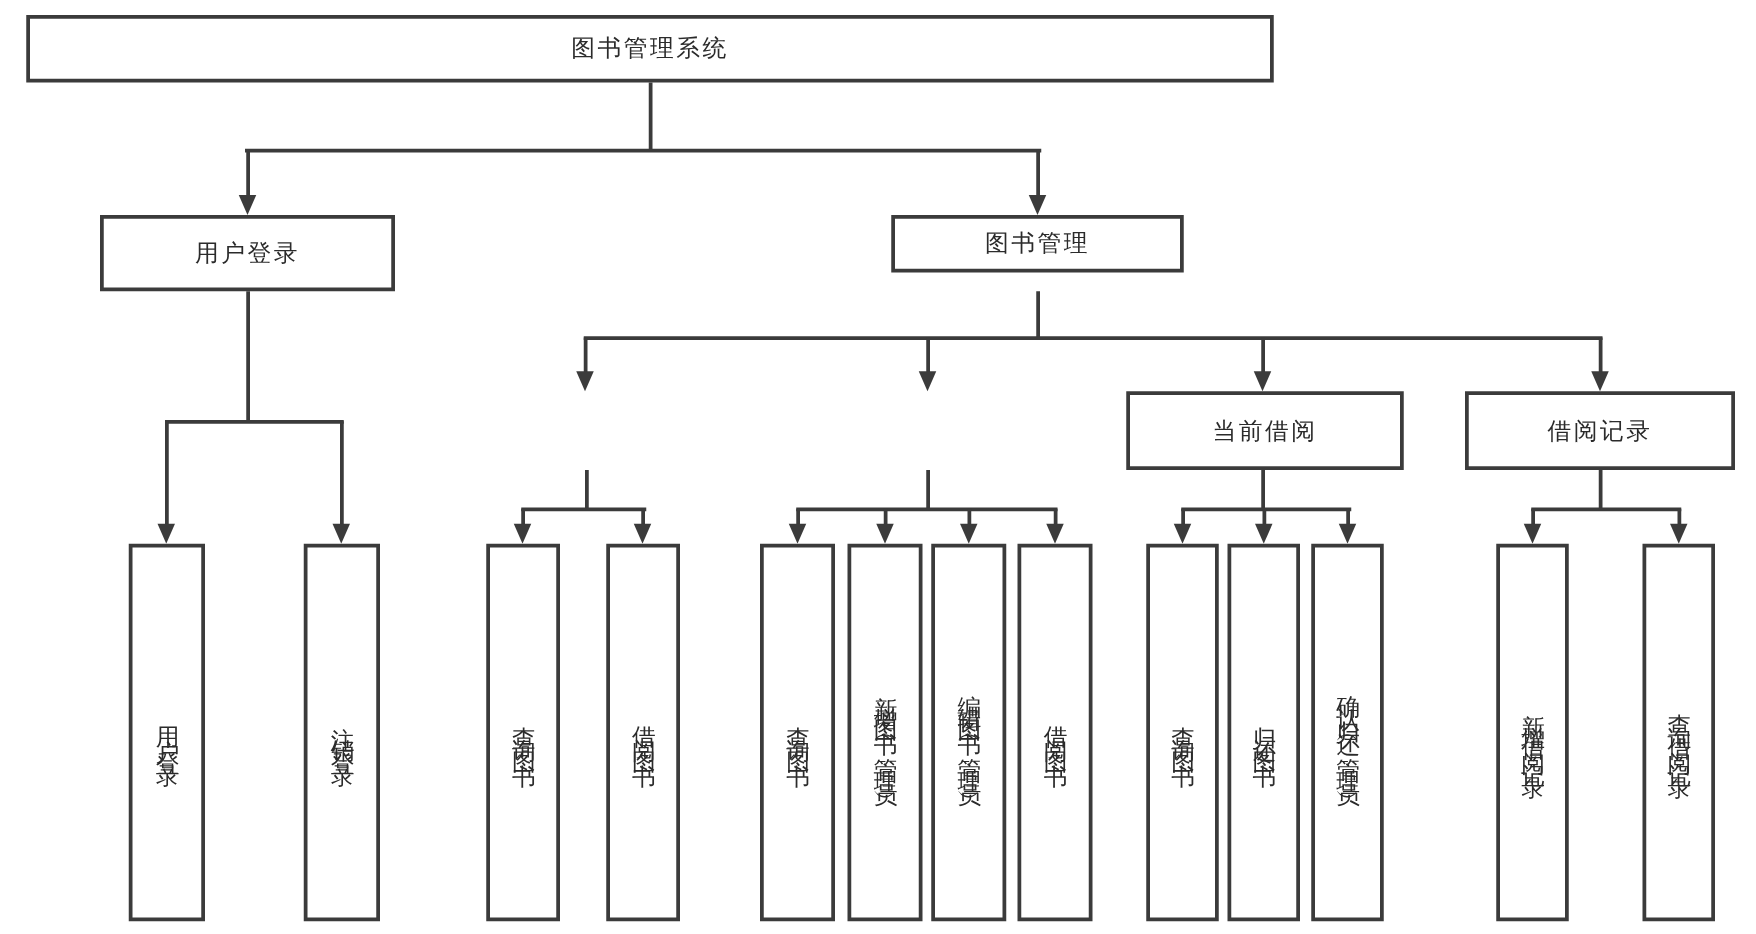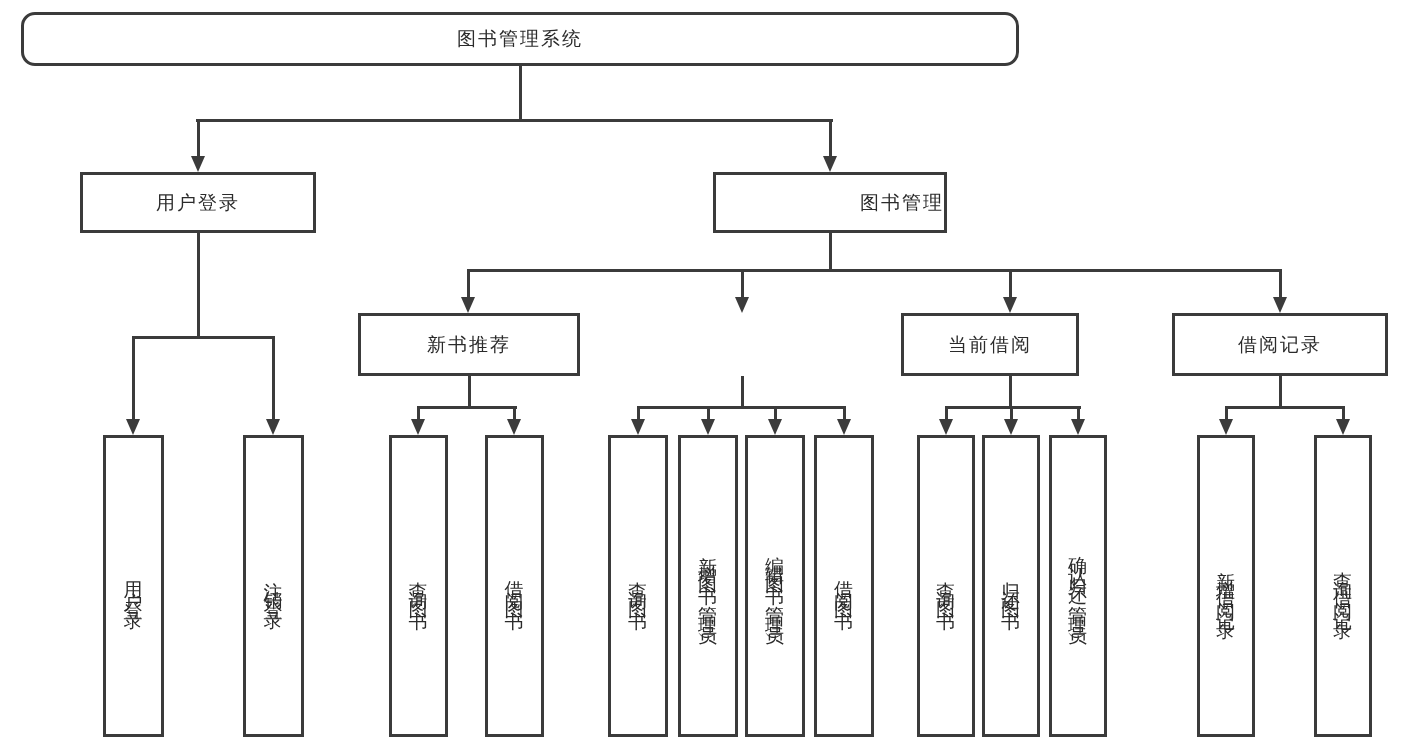--- a/index.html
+++ b/index.html
@@ -26,35 +26,35 @@
   .watermark{
     position:absolute;right:2px;top:716px;font-size:21px;letter-spacing:1px;
     color:#a09094;text-shadow:0 0 2px #ffffff,0 0 4px #ffffff;z-index:5;
   }
 </style>
 </head>
 <body>
 
 <div class="canvas">
 
-  <div class="box" style="left:21px;top:12px;width:998px;height:54px;border-radius:14px;">
+  <div class="box" style="left:21px;top:12px;width:998px;height:54px;">
     <span>图书管理系统</span>
   </div>
 
   <div class="vline" style="left:519px;top:66px;height:54px;"></div>
   <div class="hline" style="left:196px;top:119px;width:637px;"></div>
   <div class="vline" style="left:197px;top:120px;height:37px;"></div>
   <div class="arrow" style="left:191px;top:156px;"></div>
   <div class="vline" style="left:829px;top:120px;height:37px;"></div>
   <div class="arrow" style="left:823px;top:156px;"></div>
 
   <div class="box" style="left:80px;top:172px;width:236px;height:61px;">
     <span>用户登录</span>
   </div>
-  <div class="box" style="left:713px;top:172px;width:234px;height:61px;justify-content:flex-end;">
+  <div class="box" style="left:713px;top:172px;width:234px;height:46px;">
     <span>图书管理</span>
   </div>
 
   <div class="vline" style="left:197px;top:233px;height:105px;"></div>
   <div class="hline" style="left:132px;top:336px;width:143px;"></div>
   <div class="vline" style="left:132px;top:337px;height:83px;"></div>
   <div class="arrow" style="left:126px;top:419px;"></div>
   <div class="vline" style="left:272px;top:337px;height:83px;"></div>
   <div class="arrow" style="left:266px;top:419px;"></div>
 
@@ -62,24 +62,21 @@
   <div class="hline" style="left:467px;top:269px;width:815px;"></div>
   <div class="vline" style="left:467px;top:270px;height:28px;"></div>
   <div class="arrow" style="left:461px;top:297px;"></div>
   <div class="vline" style="left:741px;top:270px;height:28px;"></div>
   <div class="arrow" style="left:735px;top:297px;"></div>
   <div class="vline" style="left:1009px;top:270px;height:28px;"></div>
   <div class="arrow" style="left:1003px;top:297px;"></div>
   <div class="vline" style="left:1279px;top:270px;height:28px;"></div>
   <div class="arrow" style="left:1273px;top:297px;"></div>
 
-  <div class="box" style="left:358px;top:313px;width:222px;height:63px;">
-    <span>新书推荐</span>
-  </div>
-  <div class="box" style="left:901px;top:313px;width:178px;height:63px;">
+  <div class="box" style="left:901px;top:313px;width:222px;height:63px;">
     <span>当前借阅</span>
   </div>
   <div class="box" style="left:1172px;top:313px;width:216px;height:63px;">
     <span>借阅记录</span>
   </div>
 
   <div class="vline" style="left:468px;top:376px;height:32px;"></div>
   <div class="hline" style="left:417px;top:406px;width:100px;"></div>
   <div class="vline" style="left:417px;top:407px;height:13px;"></div>
   <div class="arrow" style="left:411px;top:419px;"></div>

